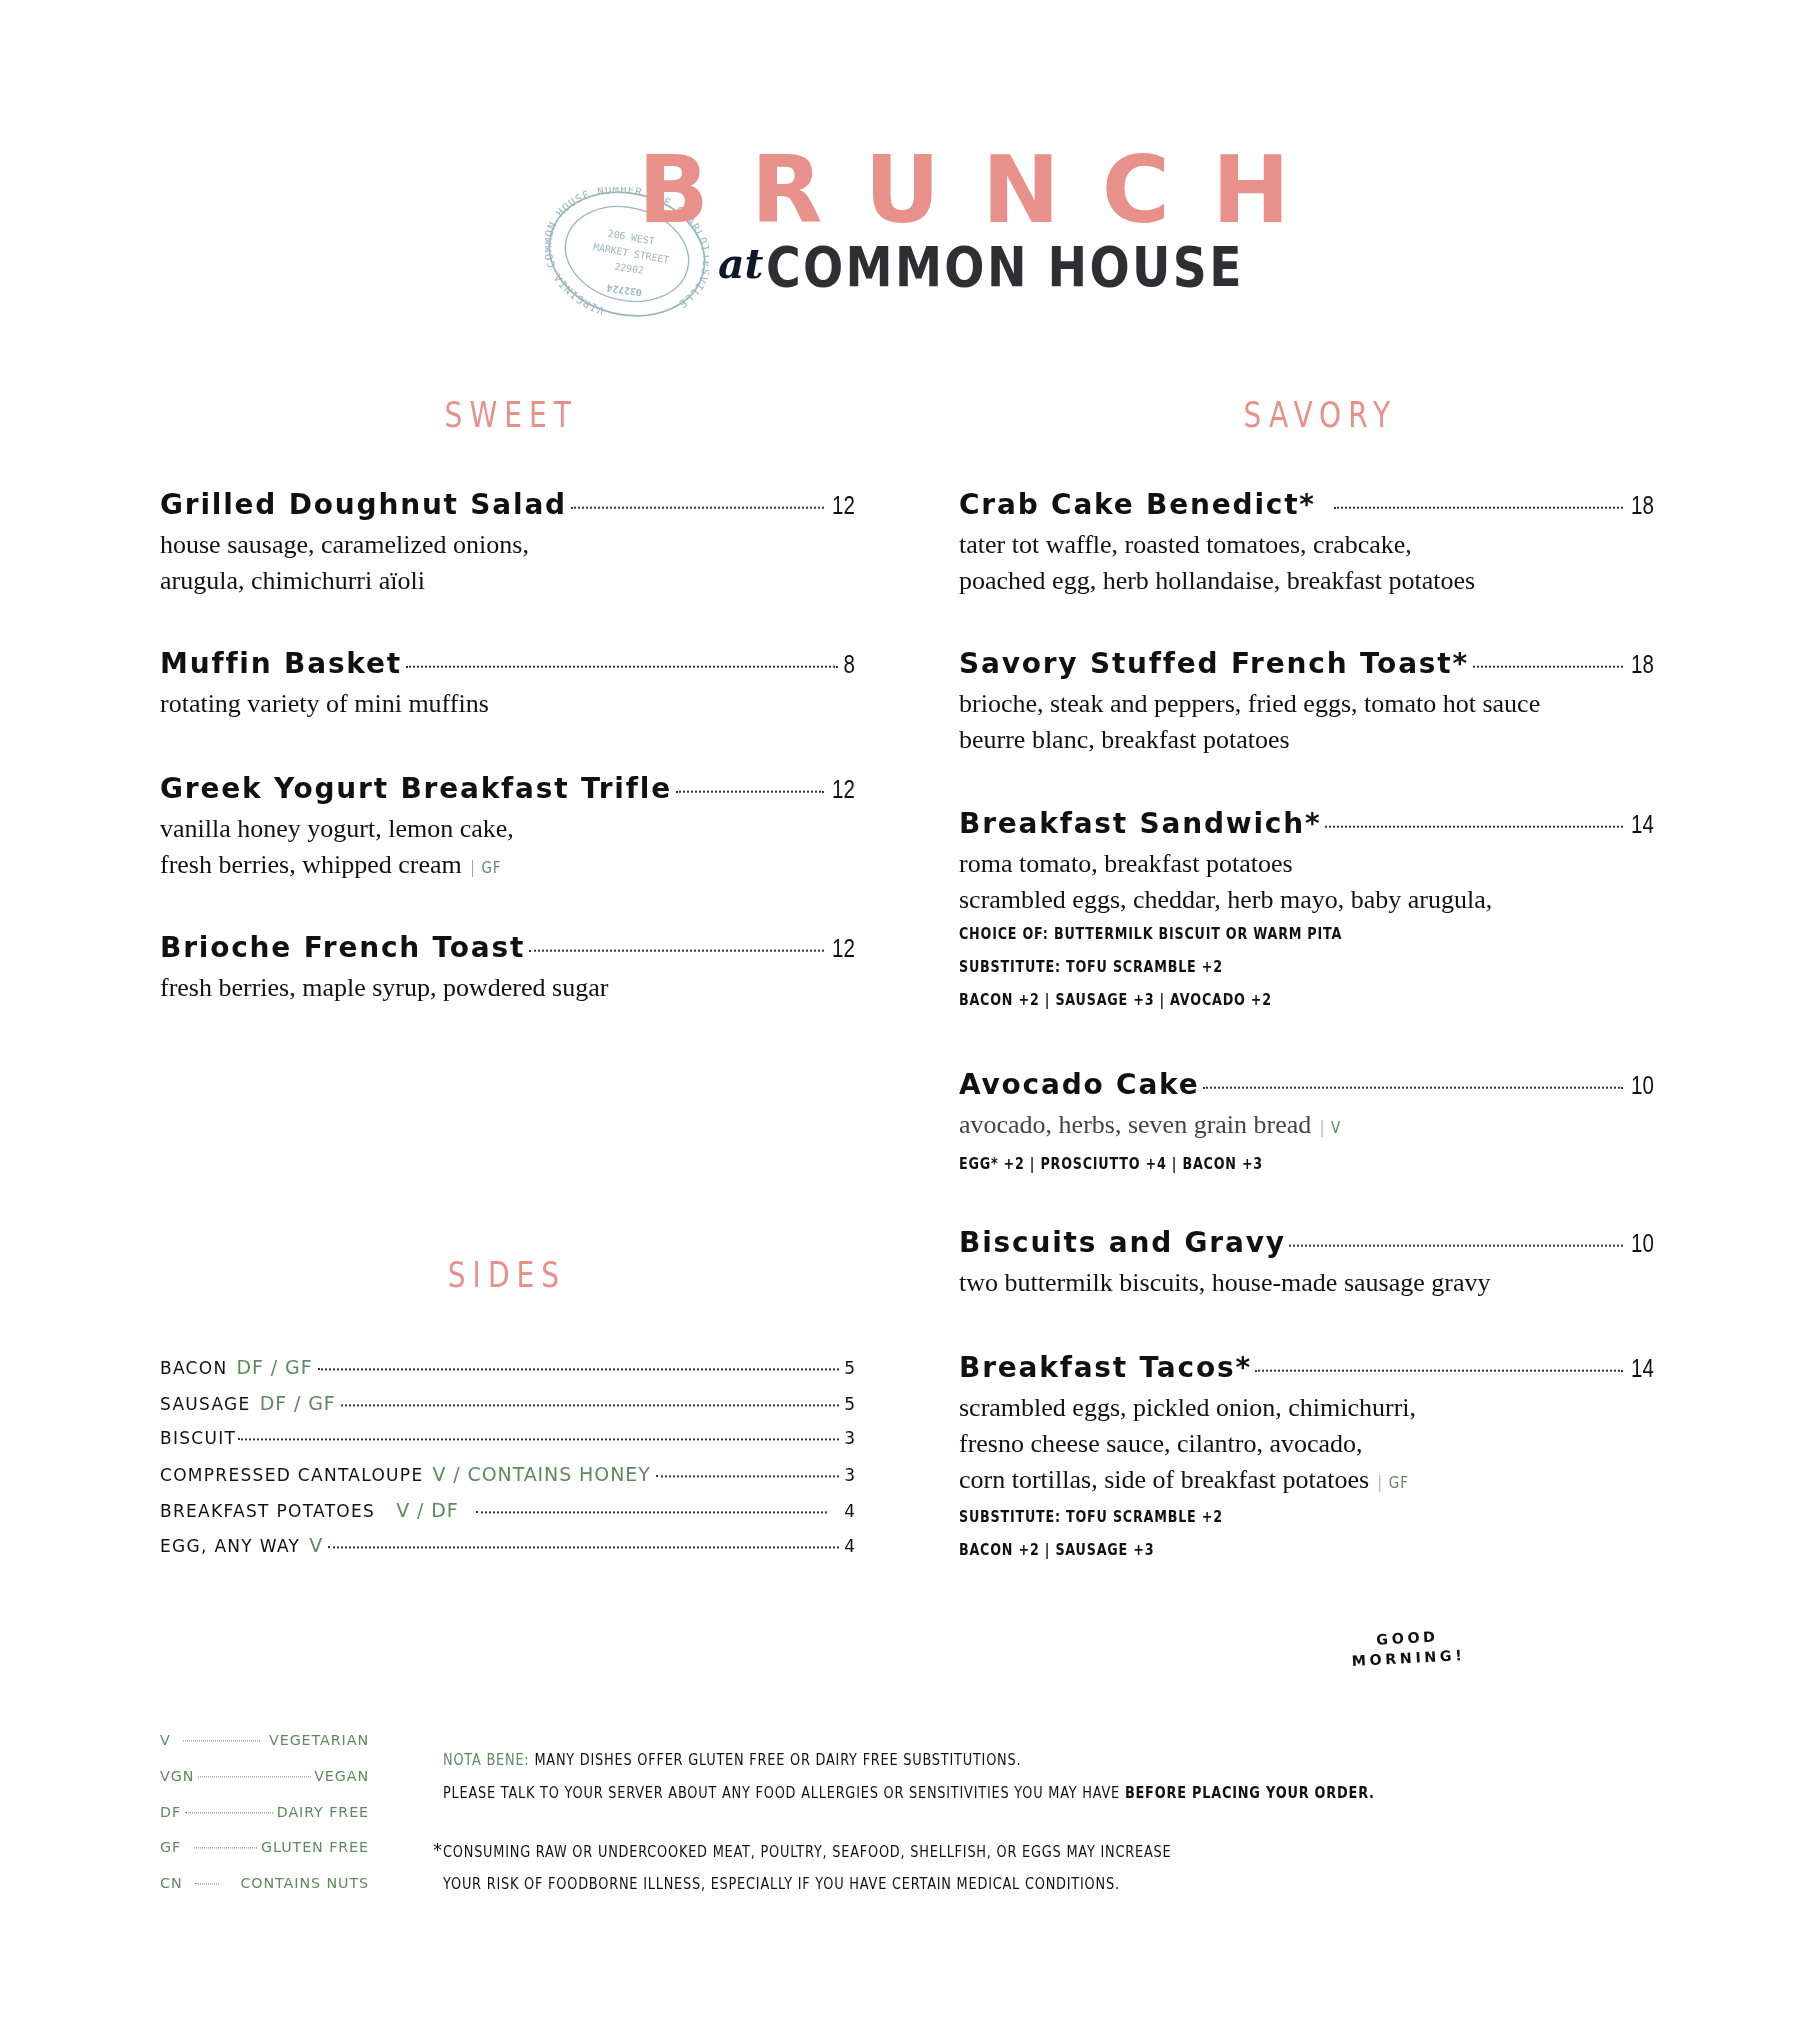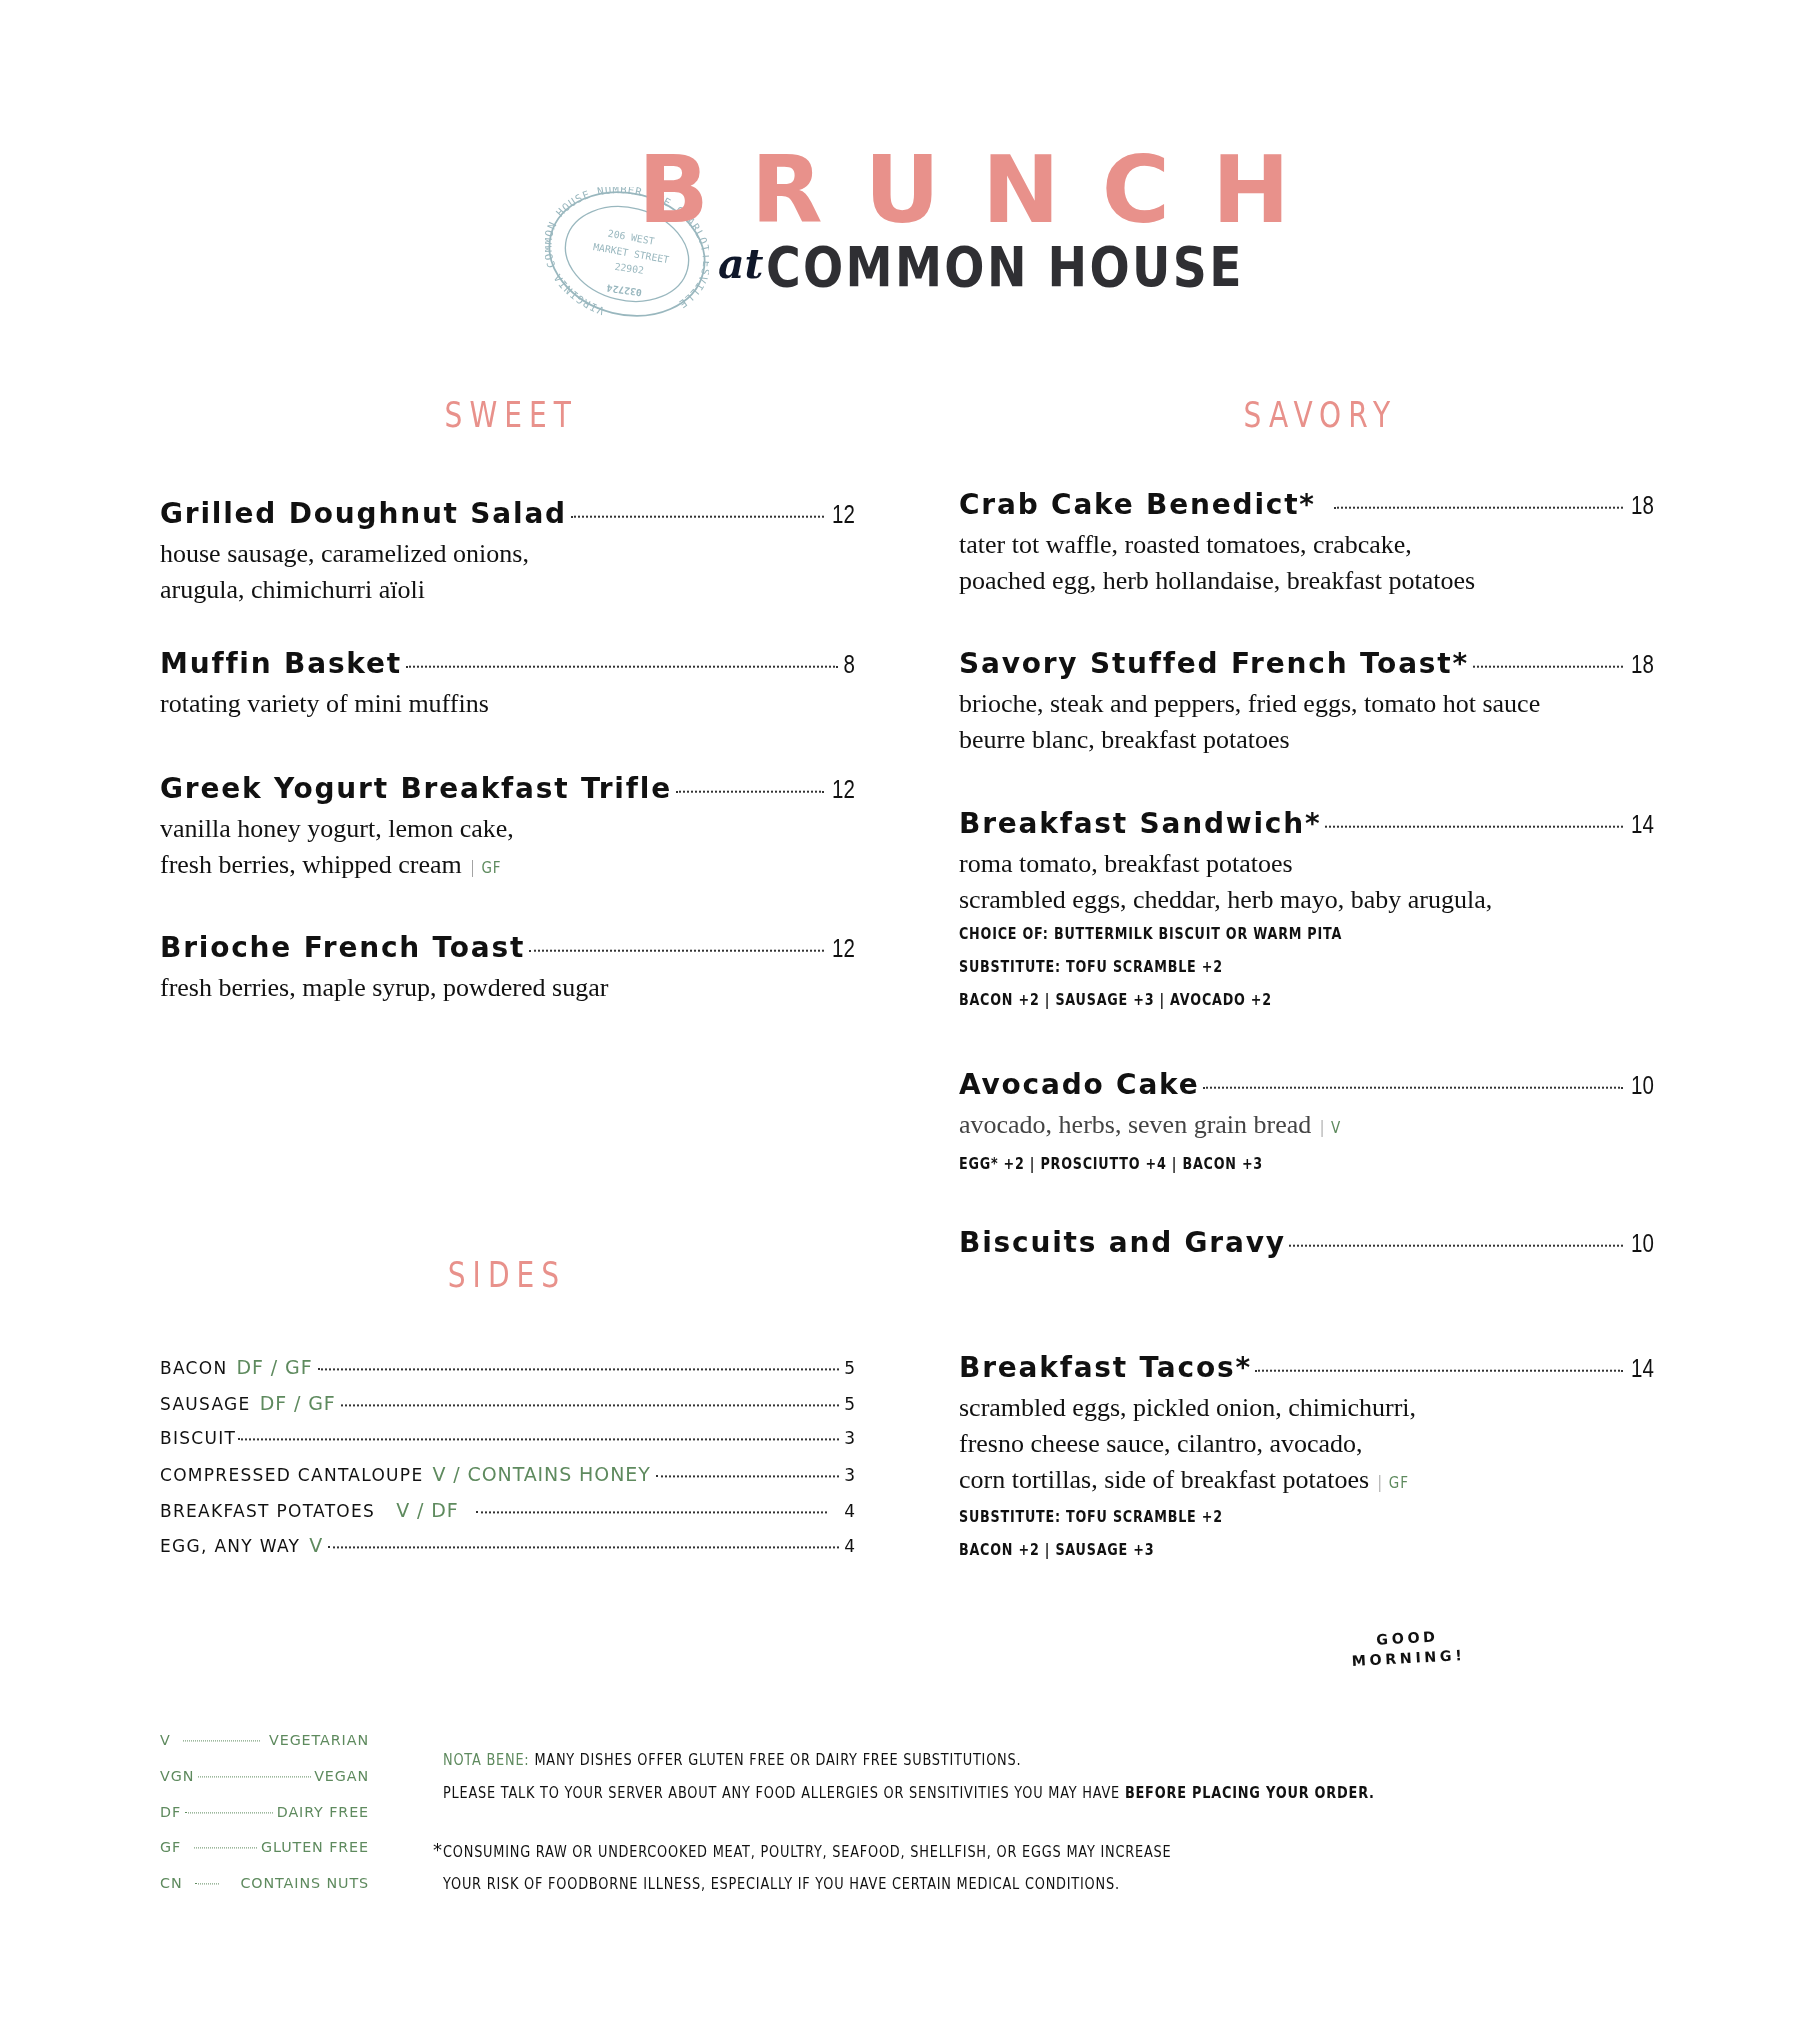--- a/index.html
+++ b/index.html
@@ -82,21 +82,21 @@
     <text x="90" y="104" transform="rotate(188 90 108)" font-weight="bold">032724</text>
   </g>
 </svg>
 
 <div class="brunch">BRUNCH</div>
 <div class="at">at</div>
 <div class="common">COMMON HOUSE</div>
 
 <div class="section-heading" style="left:428px; top:392px; width:151px;">SWEET</div>
 
-<div class="item" style="left:160px; top:488px;margin-top:9px;">
+<div class="item" style="left:160px; top:488px;">
   <div class="item-head">
     <span class="item-title">Grilled Doughnut Salad</span>
     <span class="leader"></span>
     <span class="item-price">12</span>
   </div>
   <div class="item-desc">house sausage, caramelized onions,</div>
   <div class="item-desc">arugula, chimichurri aïoli</div>
 </div>
 
 <div class="item" style="left:160px; top:647px;">
@@ -171,20 +171,21 @@
   <div class="item-desc grey"><span>avocado, herbs, seven grain bread</span><span class="tag-sep">|</span><span class="tag">V</span></div>
   <div class="note" style="margin-top:1.8px">EGG* +2  |  PROSCIUTTO +4  |  BACON +3</div>
 </div>
 
 <div class="item" style="left:959px; top:1226px;">
   <div class="item-head">
     <span class="item-title">Biscuits and Gravy</span>
     <span class="leader"></span>
     <span class="item-price">10</span>
   </div>
+  <div class="item-desc">two buttermilk biscuits, house-made sausage gravy</div>
 </div>
 
 <div class="item" style="left:959px; top:1351px;">
   <div class="item-head">
     <span class="item-title">Breakfast Tacos*</span>
     <span class="leader"></span>
     <span class="item-price">14</span>
   </div>
   <div class="item-desc">scrambled eggs, pickled onion, chimichurri,</div>
   <div class="item-desc">fresno cheese sauce, cilantro, avocado,</div>

